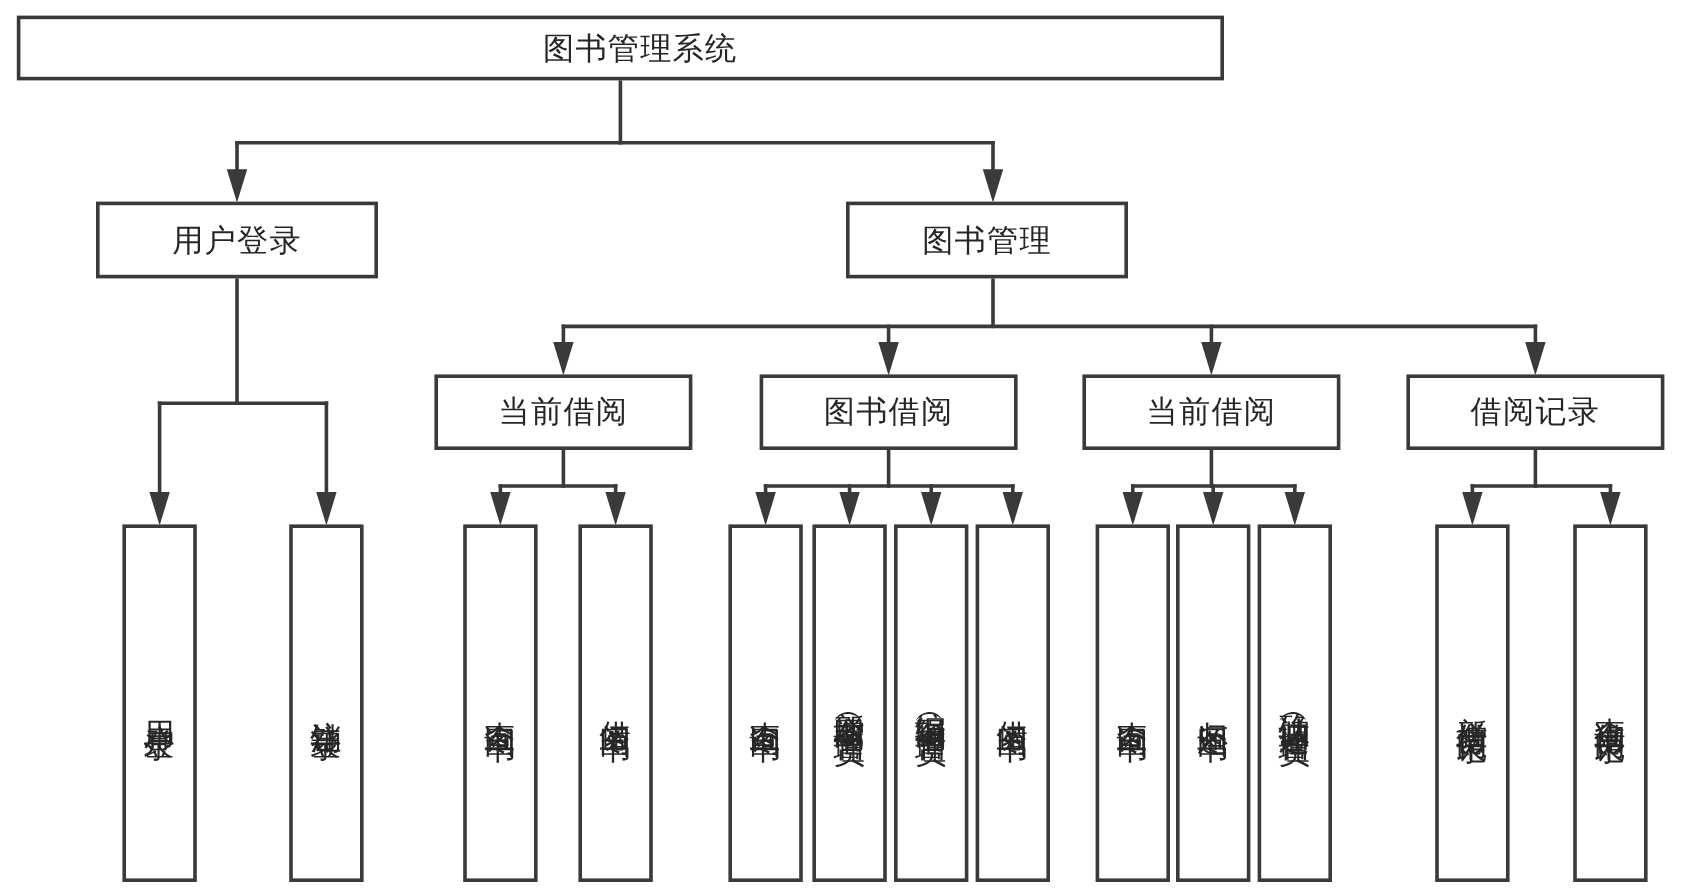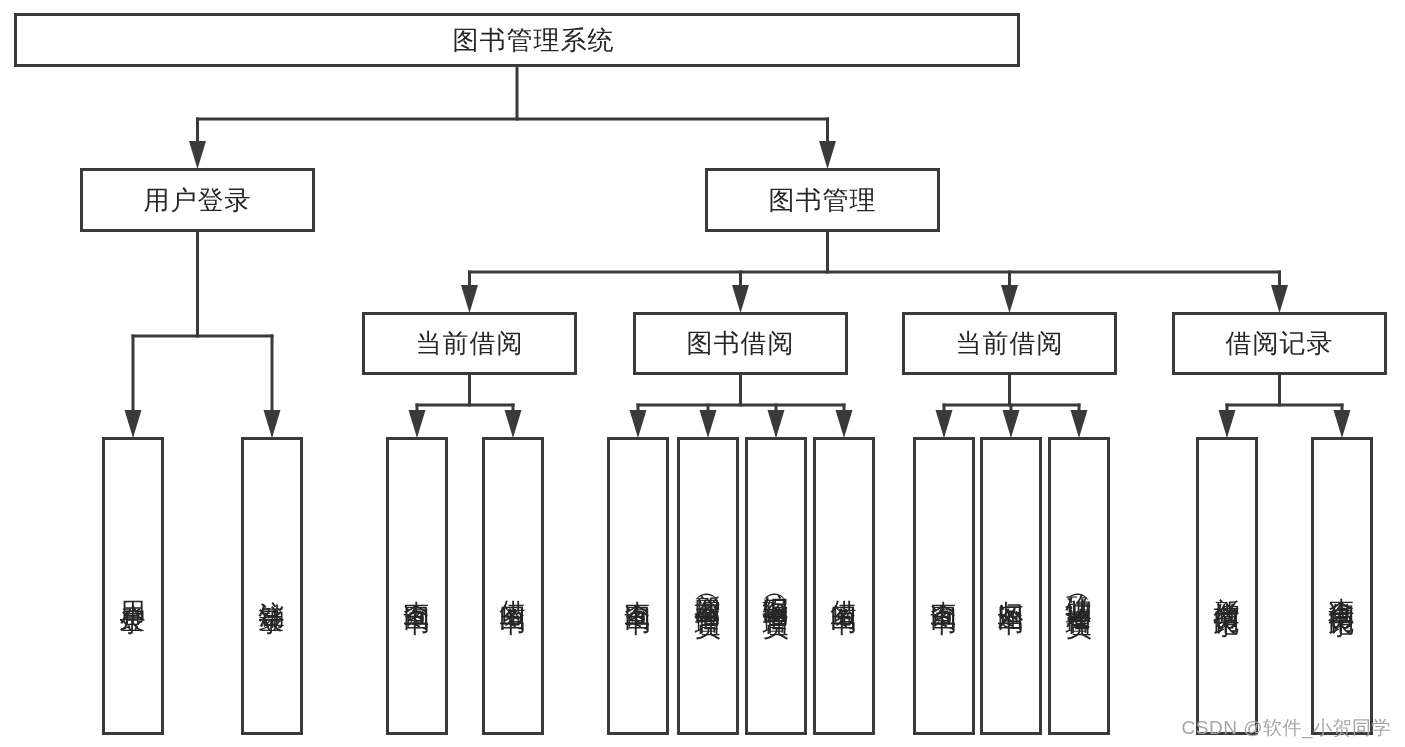--- a/index.html
+++ b/index.html
@@ -121,14 +121,13 @@
       <div class="node vbox" style="left: 745px; top: 437px; width: 62px; height: 298px;">编辑图书（管理员）</div>
       <div class="node vbox" style="left: 813px; top: 437px; width: 62px; height: 298px;">借阅图书</div>
       <div class="node" style="left: 902px; top: 312px; width: 215px; height: 63px; text-align: center;">当前借阅</div>
       <div class="node vbox" style="left: 913px; top: 437px; width: 62px; height: 298px;">查询图书</div>
       <div class="node vbox" style="left: 980px; top: 437px; width: 62px; height: 298px;">归还图书</div>
       <div class="node vbox" style="left: 1048px; top: 437px; width: 62px; height: 298px;">确认归还（管理员）</div>
       <div class="node" style="left: 1172px; top: 312px; width: 215px; height: 63px;">借阅记录</div>
       <div class="node vbox" style="left: 1196px; top: 437px; width: 62px; height: 298px;">新增借阅记录</div>
       <div class="node vbox" style="left: 1311px; top: 437px; width: 62px; height: 298px;">查询借阅记录</div>
     </div>
-  <div class="watermark">CSDN @软件_小贺同学</div>
 </div>
 
 </body></html>

